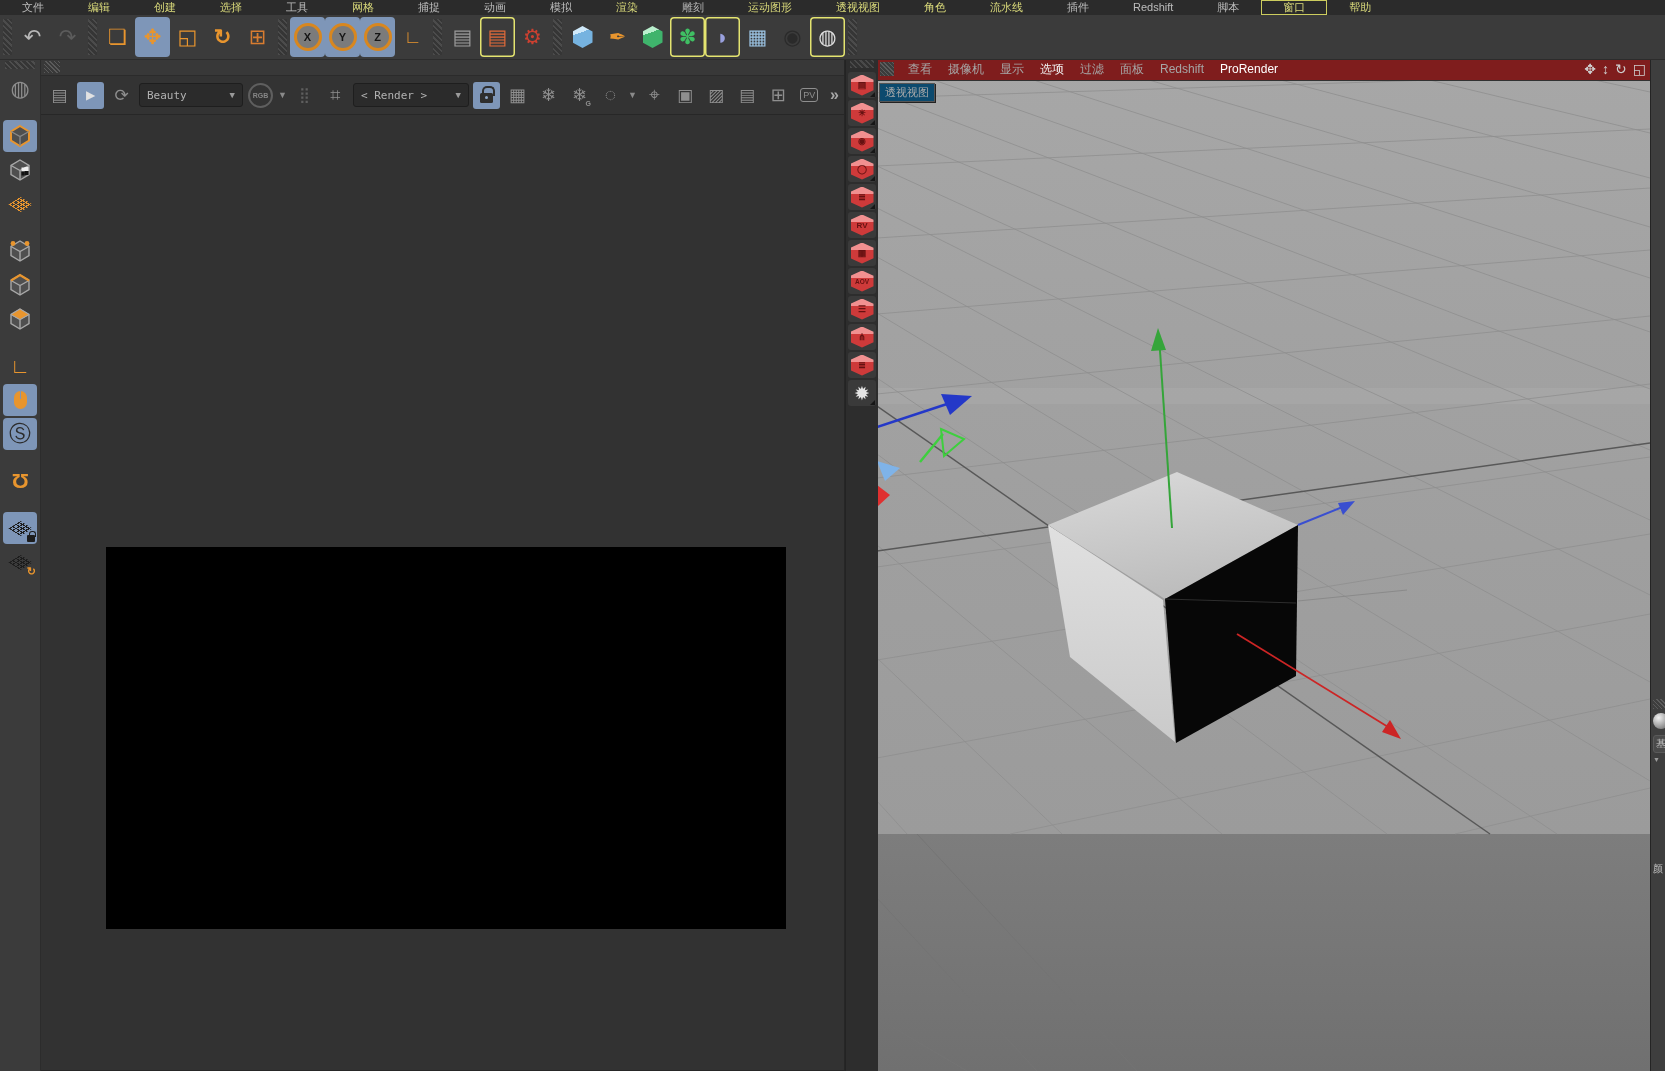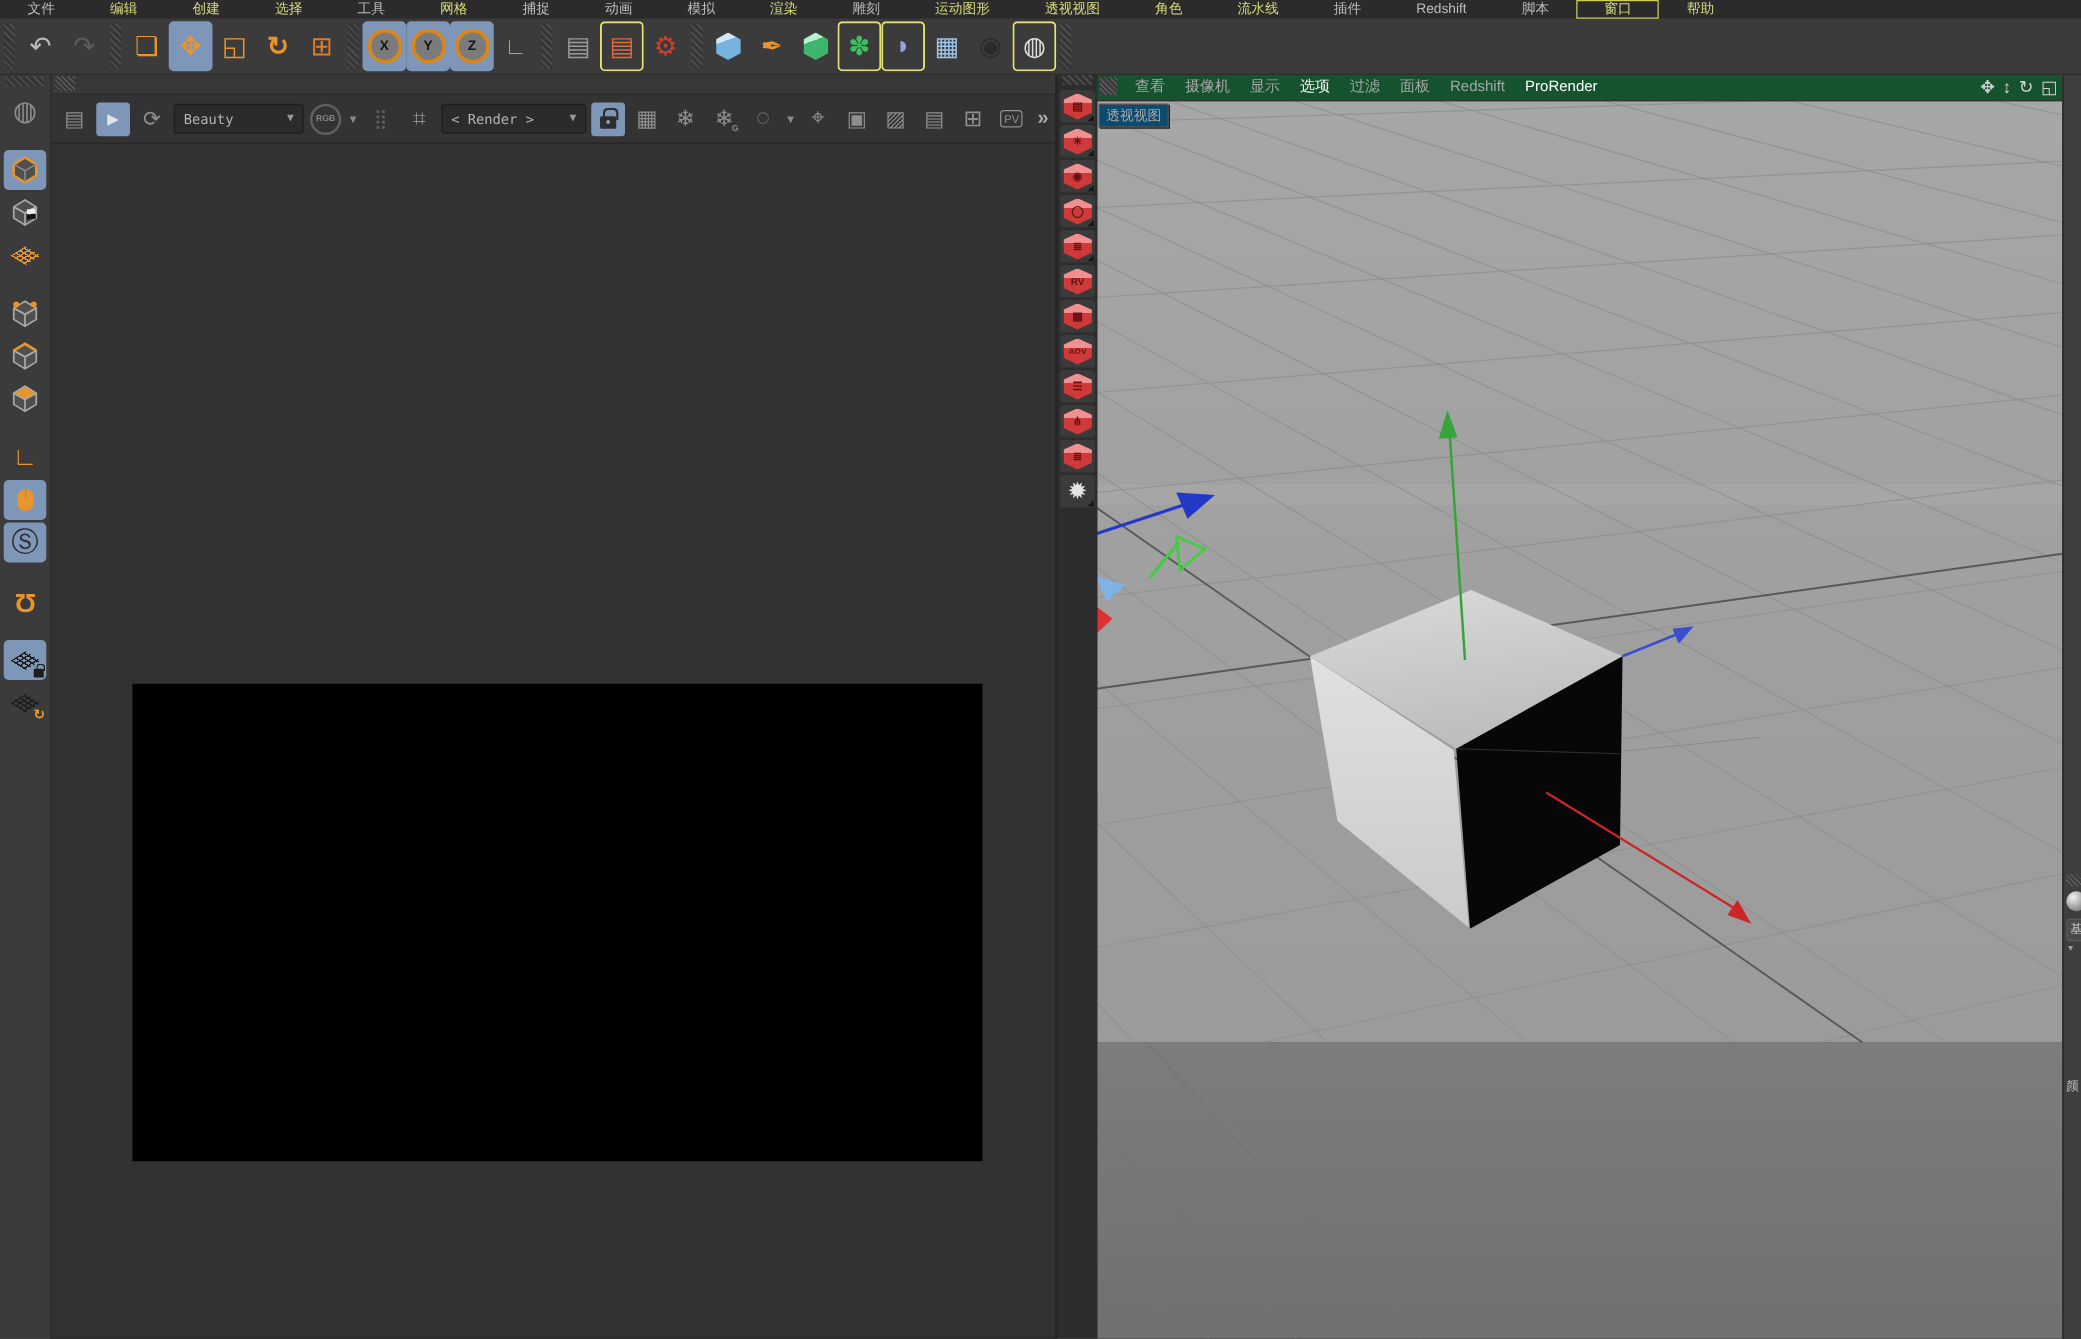--- a/index.html
+++ b/index.html
@@ -86,21 +86,21 @@
   .rsbtn{width:28px;height:26px;margin:1px auto 2px;background:#3a3a3a;border-radius:3px;
          display:flex;align-items:center;justify-content:center;position:relative;}
   .rshex{width:23px;height:21px;clip-path:polygon(50% 0,100% 25%,100% 75%,50% 100%,0 75%,0 25%);
          background:linear-gradient(#f19090 0 34%,#ce3a3a 34%);display:flex;align-items:center;
          justify-content:center;font-size:9px;font-weight:bold;color:#661111;}
   .rstar{font-size:19px;color:#e4e4e4;}
   .corner{position:absolute;right:1px;bottom:1px;width:0;height:0;
           border-left:5px solid transparent;border-bottom:5px solid #161616;}
   
   .viewport{position:absolute;left:877px;top:58px;width:773px;height:1013px;overflow:hidden;}
-  .vp-menubar{position:absolute;left:0;top:0;width:100%;height:22px;background:#14532d;
+  .vp-menubar{position:absolute;left:0;top:0;width:100%;height:22px;background:#7f1d1d;
               border-bottom:1px solid #323232;display:flex;align-items:center;font-size:12px;
               color:#a6a6a6;z-index:5;}
   .vp-menubar .grip-pad{width:14px;height:14px;margin:0 6px 0 3px;
       background:repeating-linear-gradient(45deg,#5c5c5c 0 1px,#3c3c3c 1px 3px);}
   .vp-mi{padding:0 8px;white-space:nowrap;}
   .vp-mi.active{color:#f2f2f2;}
   .vp-mi.bright{color:#ffffff;}
   .vp-nav{position:absolute;right:4px;top:0;height:22px;display:flex;align-items:center;gap:6px;
           color:#cfcfcf;font-size:14px;z-index:6;}
   .vp-label{position:absolute;left:2px;top:25px;background:#0c4a6e;border:1px solid #555;

